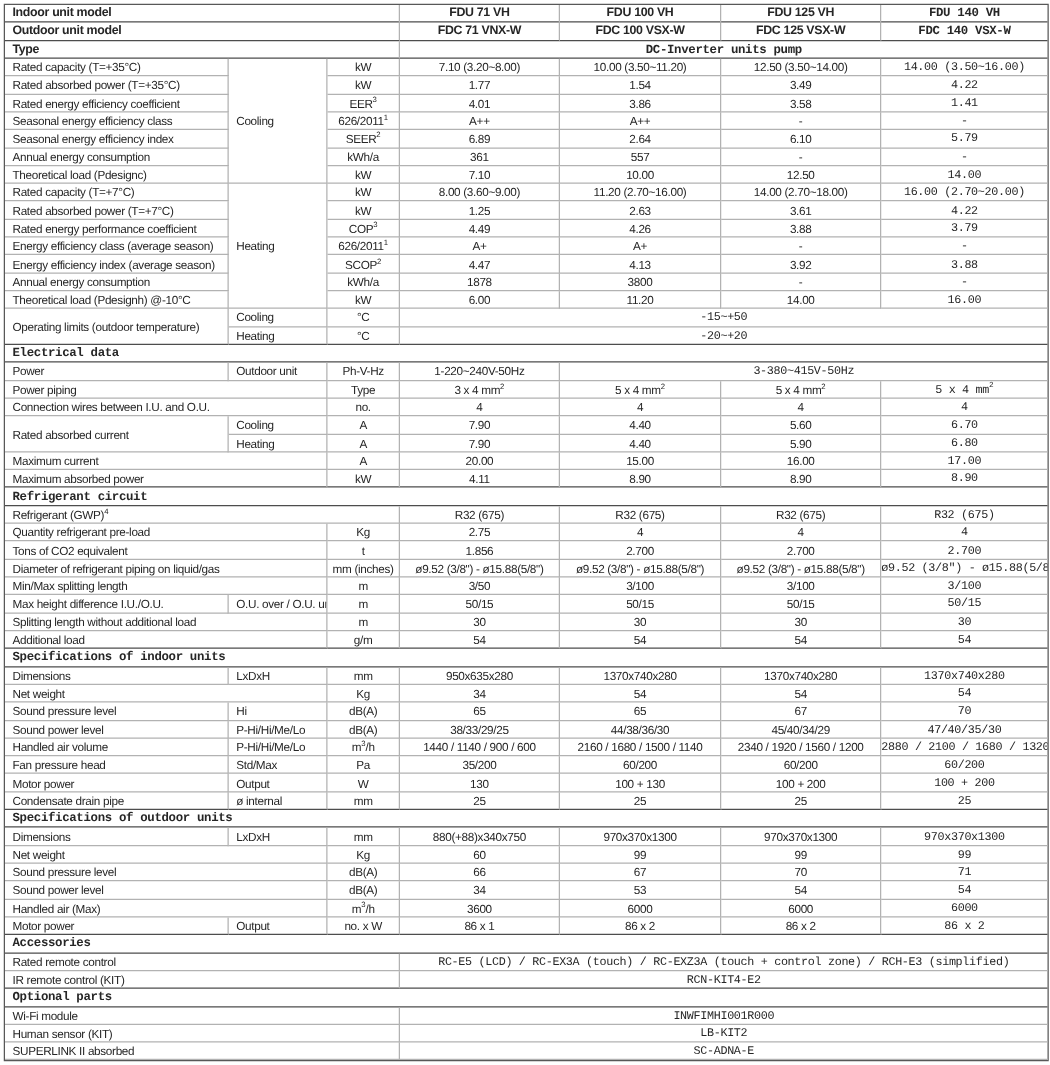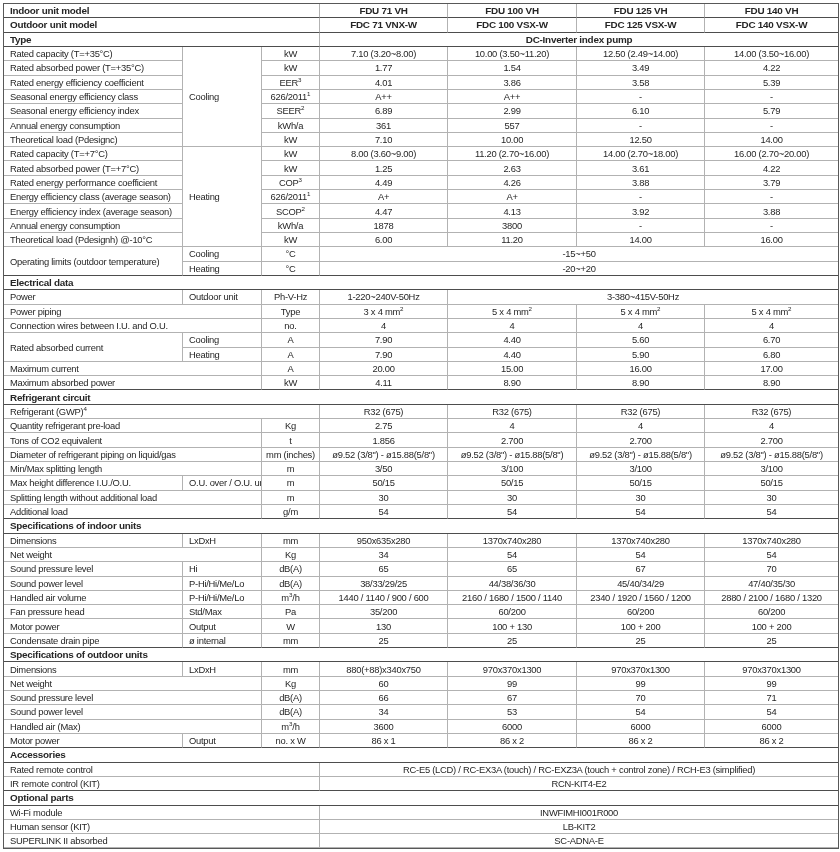--- a/index.html
+++ b/index.html
@@ -16,21 +16,21 @@
   }
   td {
     height:13.32px; line-height:13px;
     padding:0; box-sizing:content-box;
     border-right:1px solid #b2b2b2;
     border-bottom:1px solid #b2b2b2;
     font-size:9.4px; letter-spacing:-0.25px;
     text-align:center; vertical-align:middle;
     white-space:nowrap; overflow:hidden;
   }
-  td:last-child { border-right:none; }
+  td:last-child { border-right:none;font-family:Liberation Mono, monospace; }
   td.l { text-align:left; padding-left:6px; }
   tr.header td, tr.type td, tr.section td {
     font-weight:bold; font-size:9.9px;
     border-bottom-color:#4d4d4d;
   }
   tr.db td { border-bottom-color:#4d4d4d; }
   td.cdb { border-bottom-color:#4d4d4d; }
   sup { font-size:6.2px; letter-spacing:0; vertical-align:super; line-height:0; }
 </style>
 </head>
@@ -57,60 +57,60 @@
         </tr>
         <tr class="header">
           <td colspan="3" class="l">Outdoor unit model</td>
           <td class="">FDC 71 VNX-W</td>
           <td class="">FDC 100 VSX-W</td>
           <td class="">FDC 125 VSX-W</td>
           <td class="">FDC 140 VSX-W</td>
         </tr>
         <tr class="type">
           <td colspan="3" class="l">Type</td>
-          <td colspan="4" class="">DC-Inverter index pump</td>
+          <td colspan="4" class="">DC-Inverter units pump</td>
         </tr>
         <tr class="data">
           <td class="l">Rated capacity (T=+35°C)</td>
           <td rowspan="7" class="l">Cooling</td>
           <td class="">kW</td>
           <td class="">7.10 (3.20~8.00)</td>
           <td class="">10.00 (3.50~11.20)</td>
-          <td class="">12.50 (2.49~14.00)</td>
+          <td class="">12.50 (3.50~14.00)</td>
           <td class="">14.00 (3.50~16.00)</td>
         </tr>
         <tr class="data">
           <td class="l">Rated absorbed power (T=+35°C)</td>
           <td class="">kW</td>
           <td class="">1.77</td>
           <td class="">1.54</td>
           <td class="">3.49</td>
           <td class="">4.22</td>
         </tr>
         <tr class="data">
           <td class="l">Rated energy efficiency coefficient</td>
           <td class="">EER<sup>3</sup></td>
           <td class="">4.01</td>
           <td class="">3.86</td>
           <td class="">3.58</td>
-          <td class="">5.39</td>
+          <td class="">1.41</td>
         </tr>
         <tr class="data">
           <td class="l">Seasonal energy efficiency class</td>
           <td class="">626/2011<sup>1</sup></td>
           <td class="">A++</td>
           <td class="">A++</td>
           <td class="">-</td>
           <td class="">-</td>
         </tr>
         <tr class="data">
           <td class="l">Seasonal energy efficiency index</td>
           <td class="">SEER<sup>2</sup></td>
           <td class="">6.89</td>
-          <td class="">2.99</td>
+          <td class="">2.64</td>
           <td class="">6.10</td>
           <td class="">5.79</td>
         </tr>
         <tr class="data">
           <td class="l">Annual energy consumption</td>
           <td class="">kWh/a</td>
           <td class="">361</td>
           <td class="">557</td>
           <td class="">-</td>
           <td class="">-</td>

